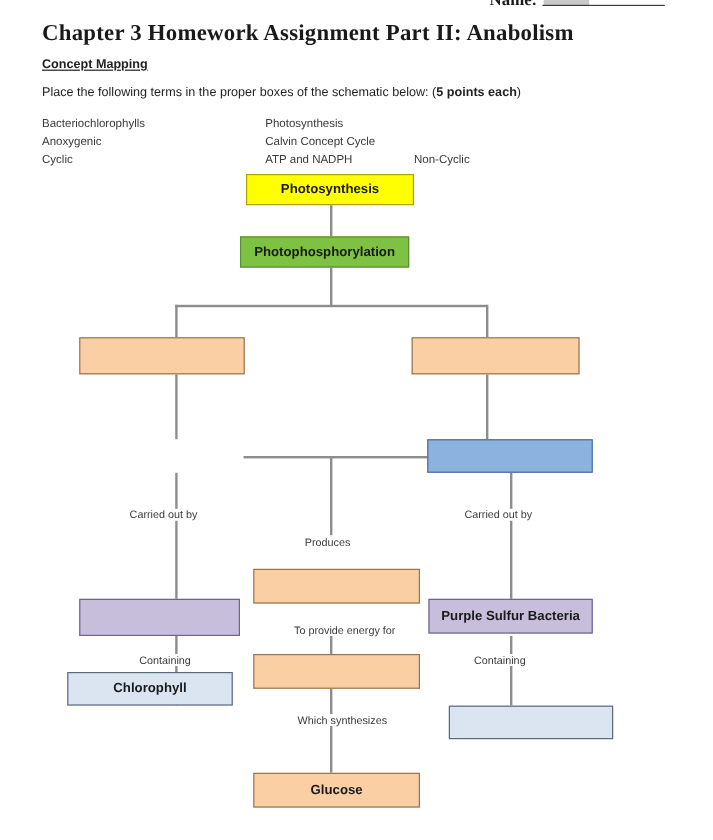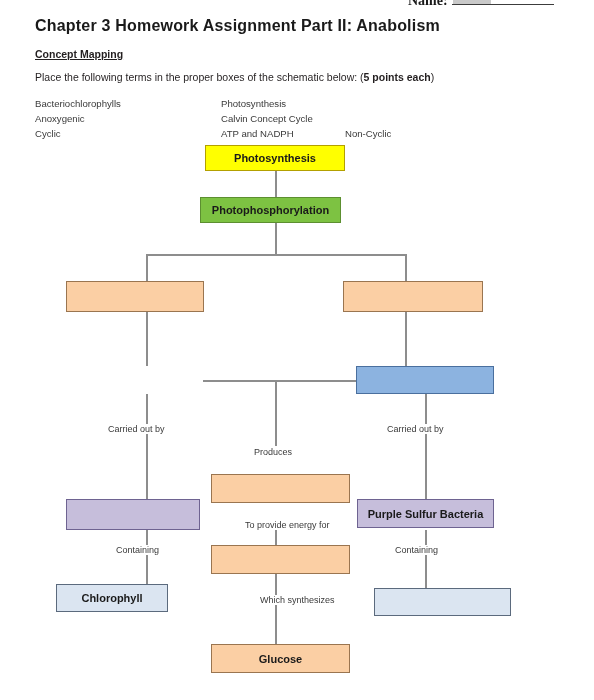--- a/index.html
+++ b/index.html
@@ -43,23 +43,23 @@
     left: 453px;
     width: 38px;
     height: 8px;
     background: #c9c9c9;
   }
 
   .doc-title {
     position: absolute;
     top: 17px;
     left: 35px;
-    font-family: Liberation Sans, sans-serif;
-    font-weight: bold;
-    font-size: 16px;
+    font-family: Liberation Serif, serif;
+    font-weight: bold;
+    font-size: 19px;
     letter-spacing: 0.2px;
     color: #1a1a1a;
     white-space: nowrap;
   }
   .section-head {
     position: absolute;
     top: 48px;
     left: 35px;
     font-size: 10.5px;
     font-weight: bold;
@@ -215,21 +215,21 @@
   </div>
 
   <div class="node orange" style="left:211px; top:474px; width:139px; height:29px;">
     <span></span>
   </div>
 
   <div class="node orange" style="left:211px; top:545px; width:139px; height:29px;">
     <span></span>
   </div>
 
-  <div class="node ltblue" style="left:56px; top:584px; width:112px; height:28px;align-items:center;">
+  <div class="node ltblue" style="left:56px; top:560px; width:138px; height:28px;align-items:center;">
     <span>Chlorophyll</span>
   </div>
 
   <div class="node ltblue" style="left:374px; top:588px; width:137px; height:28px;">
     <span></span>
   </div>
 
   <div class="node orange" style="left:211px; top:644px; width:139px; height:29px;">
     <span>Glucose</span>
   </div>
@@ -239,15 +239,15 @@
   <div class="edge-label" style="left:384px; top:424px;">Carried out by</div>
 
   <div class="edge-label" style="left:251px; top:447px;">Produces</div>
 
   <div class="edge-label" style="left:242px; top:520px;">To provide energy for</div>
 
   <div class="edge-label" style="left:113px; top:545px;">Containing</div>
 
   <div class="edge-label" style="left:392px; top:545px;">Containing</div>
 
-  <div class="edge-label" style="left:245px; top:595px;margin-left:12px;">Which synthesizes</div>
+  <div class="edge-label" style="left:245px; top:595px;">Which synthesizes</div>
 
 </div>
 
 </body></html>

